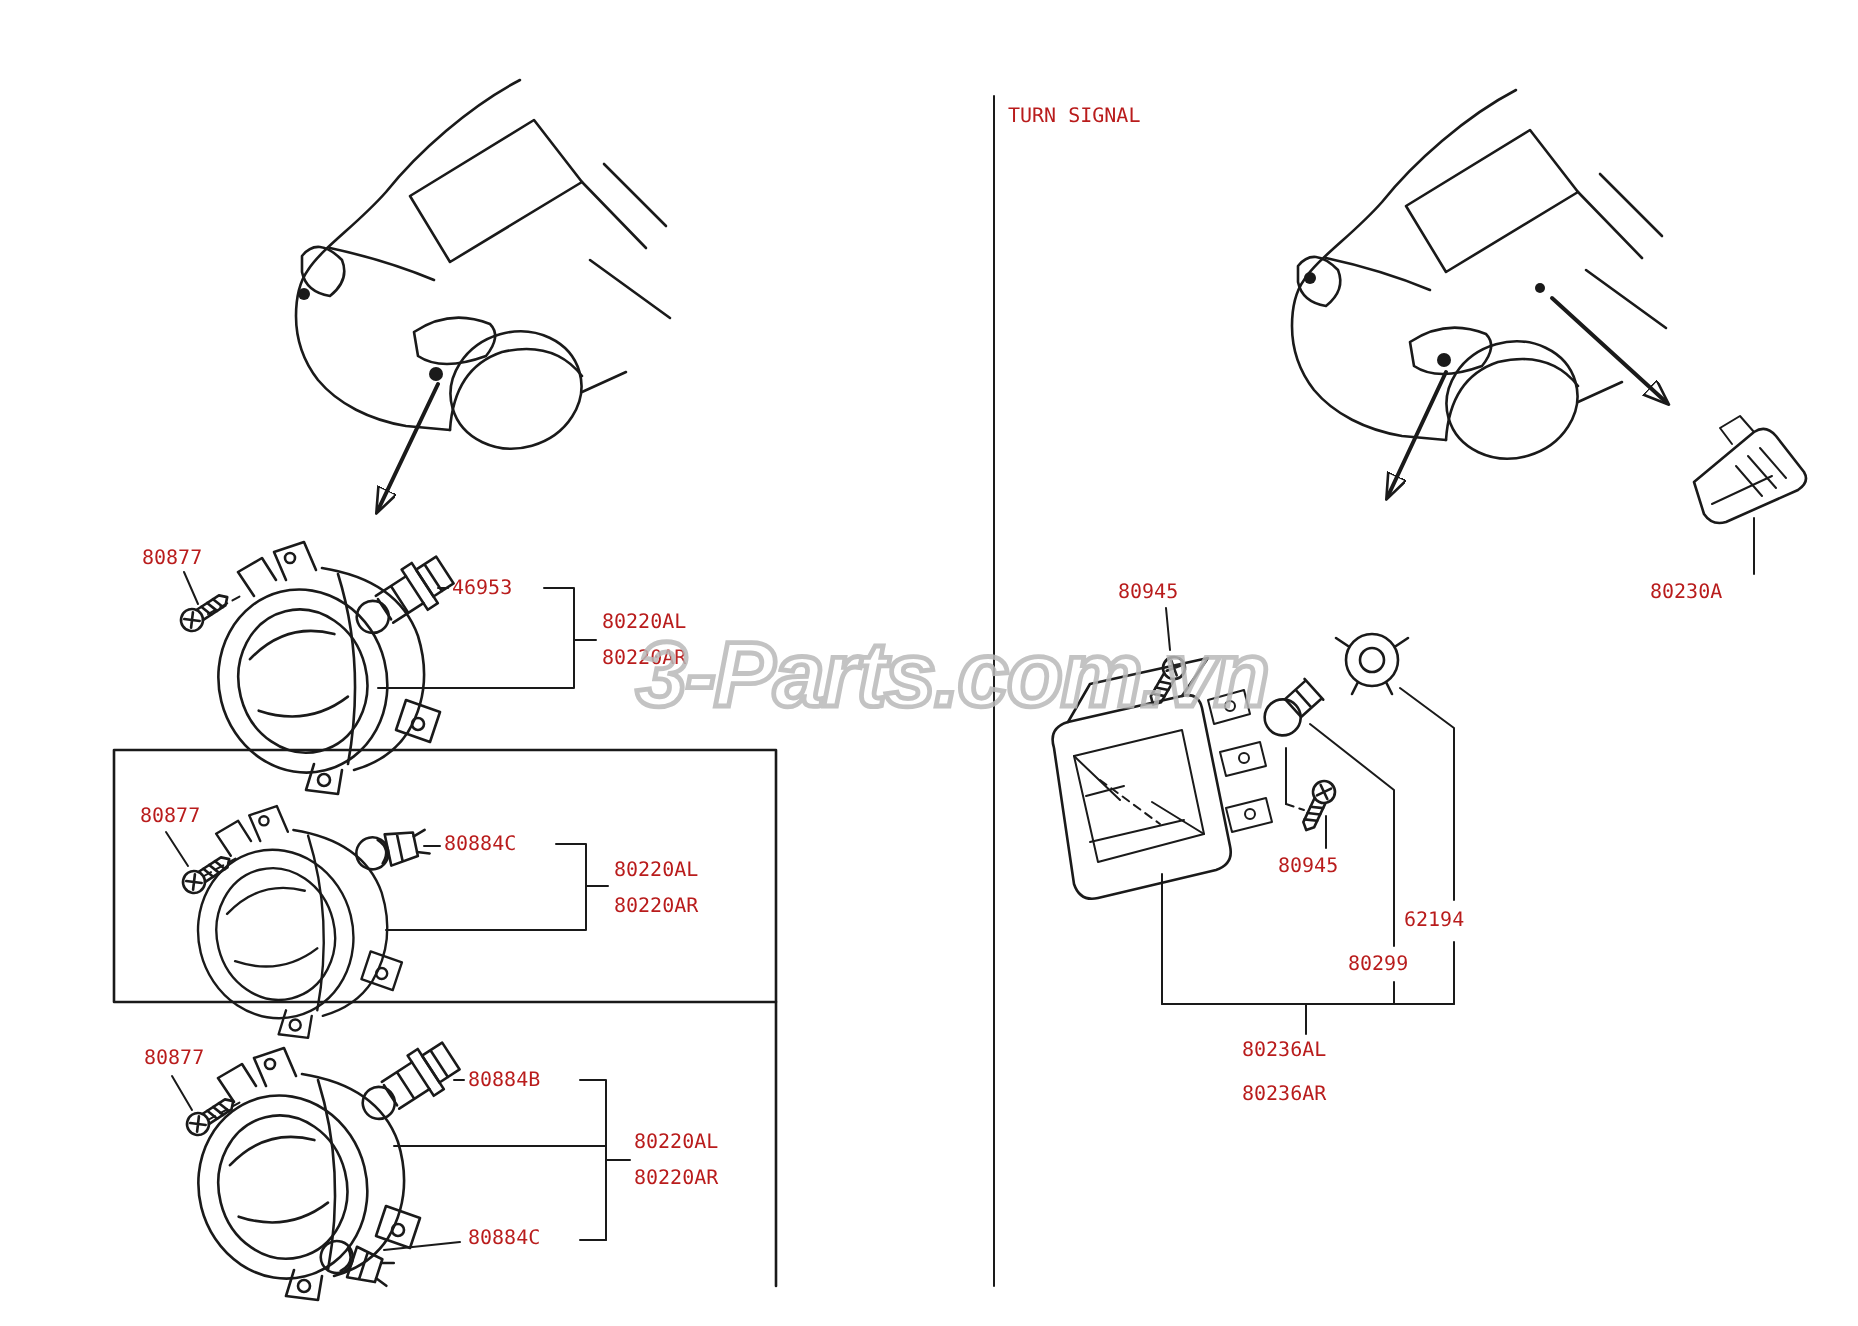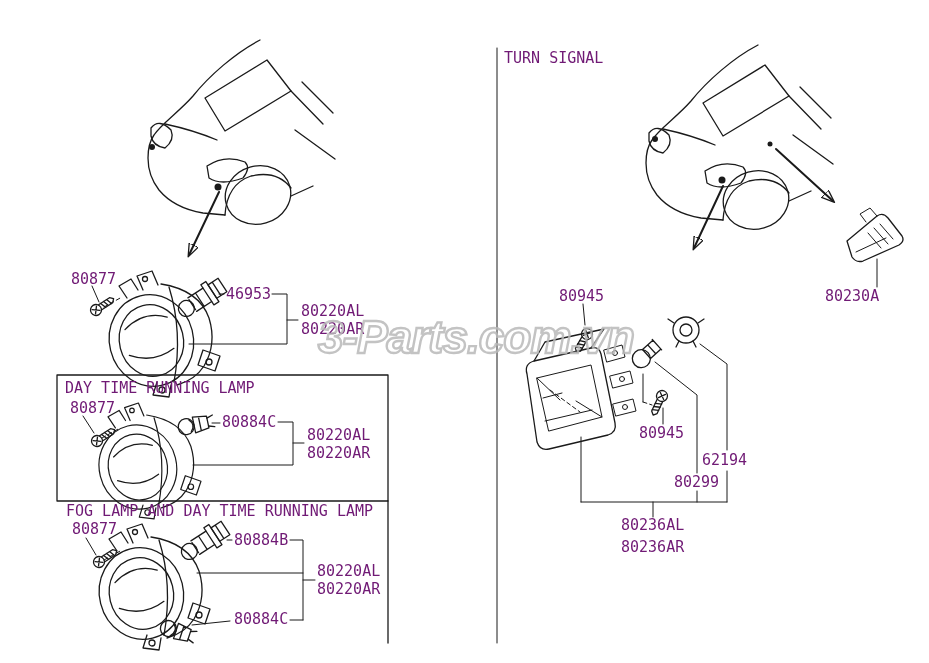--- a/index.html
+++ b/index.html
@@ -4,21 +4,21 @@
 <style>
   html,body{margin:0;padding:0;background:#fff;}
   #stage{position:relative;width:929px;height:663px;background:#ffffff;overflow:hidden;
          font-family:"DejaVu Sans Mono", monospace;}
   svg.lineart{position:absolute;left:0;top:0;z-index:2;}
   .la *{fill:none;stroke:#1a1a1a;stroke-width:1.3;stroke-linecap:round;stroke-linejoin:round;}
   .la .fill{fill:#1a1a1a;stroke:none;}
   .la .thin{stroke-width:1;}
   .la .thick{stroke-width:2;}
   .la .dash{stroke-dasharray:4 3;stroke-width:1;}
-  .lbl{position:absolute;z-index:3;font-size:15px;line-height:15px;color:#701a75;white-space:pre;}
+  .lbl{position:absolute;z-index:3;font-size:10px;line-height:15px;color:#b91c1c;white-space:pre;}
   .watermark{position:absolute;z-index:5;left:318px;top:300px;
      font-family:Liberation Sans, sans-serif;font-style:italic;font-weight:bold;font-size:46px;
      letter-spacing:-1px;color:rgba(255,255,255,0.05);
      -webkit-text-stroke:2.4px #b9b9b9;opacity:.85;pointer-events:none;margin-top:10px;}
 </style>
 </head>
 <body>
 
 <div id="stage">
 
@@ -218,27 +218,25 @@
     </g>
   </svg>
 
   <div class="watermark">3-Parts.com.vn</div>
 
   <div class="lbl" style="left:71px;top:272px">80877</div>
   <div class="lbl" style="left:226px;top:287px">46953</div>
   <div class="lbl" style="left:301px;top:304px">80220AL</div>
   <div class="lbl" style="left:301px;top:322px">80220AR</div>
 
-  <div class="lbl" style="left:65px;top:381px">DAY TIME RUNNING LAMP</div>
   <div class="lbl" style="left:70px;top:401px">80877</div>
   <div class="lbl" style="left:222px;top:415px">80884C</div>
   <div class="lbl" style="left:307px;top:428px">80220AL</div>
   <div class="lbl" style="left:307px;top:446px">80220AR</div>
 
-  <div class="lbl" style="left:66px;top:504px">FOG LAMP AND DAY TIME RUNNING LAMP</div>
   <div class="lbl" style="left:72px;top:522px">80877</div>
   <div class="lbl" style="left:234px;top:533px">80884B</div>
   <div class="lbl" style="left:317px;top:564px">80220AL</div>
   <div class="lbl" style="left:317px;top:582px">80220AR</div>
   <div class="lbl" style="left:234px;top:612px">80884C</div>
 
   <div class="lbl" style="left:504px;top:51px">TURN SIGNAL</div>
   <div class="lbl" style="left:825px;top:289px">80230A</div>
   <div class="lbl" style="left:559px;top:289px">80945</div>
   <div class="lbl" style="left:639px;top:426px">80945</div>

